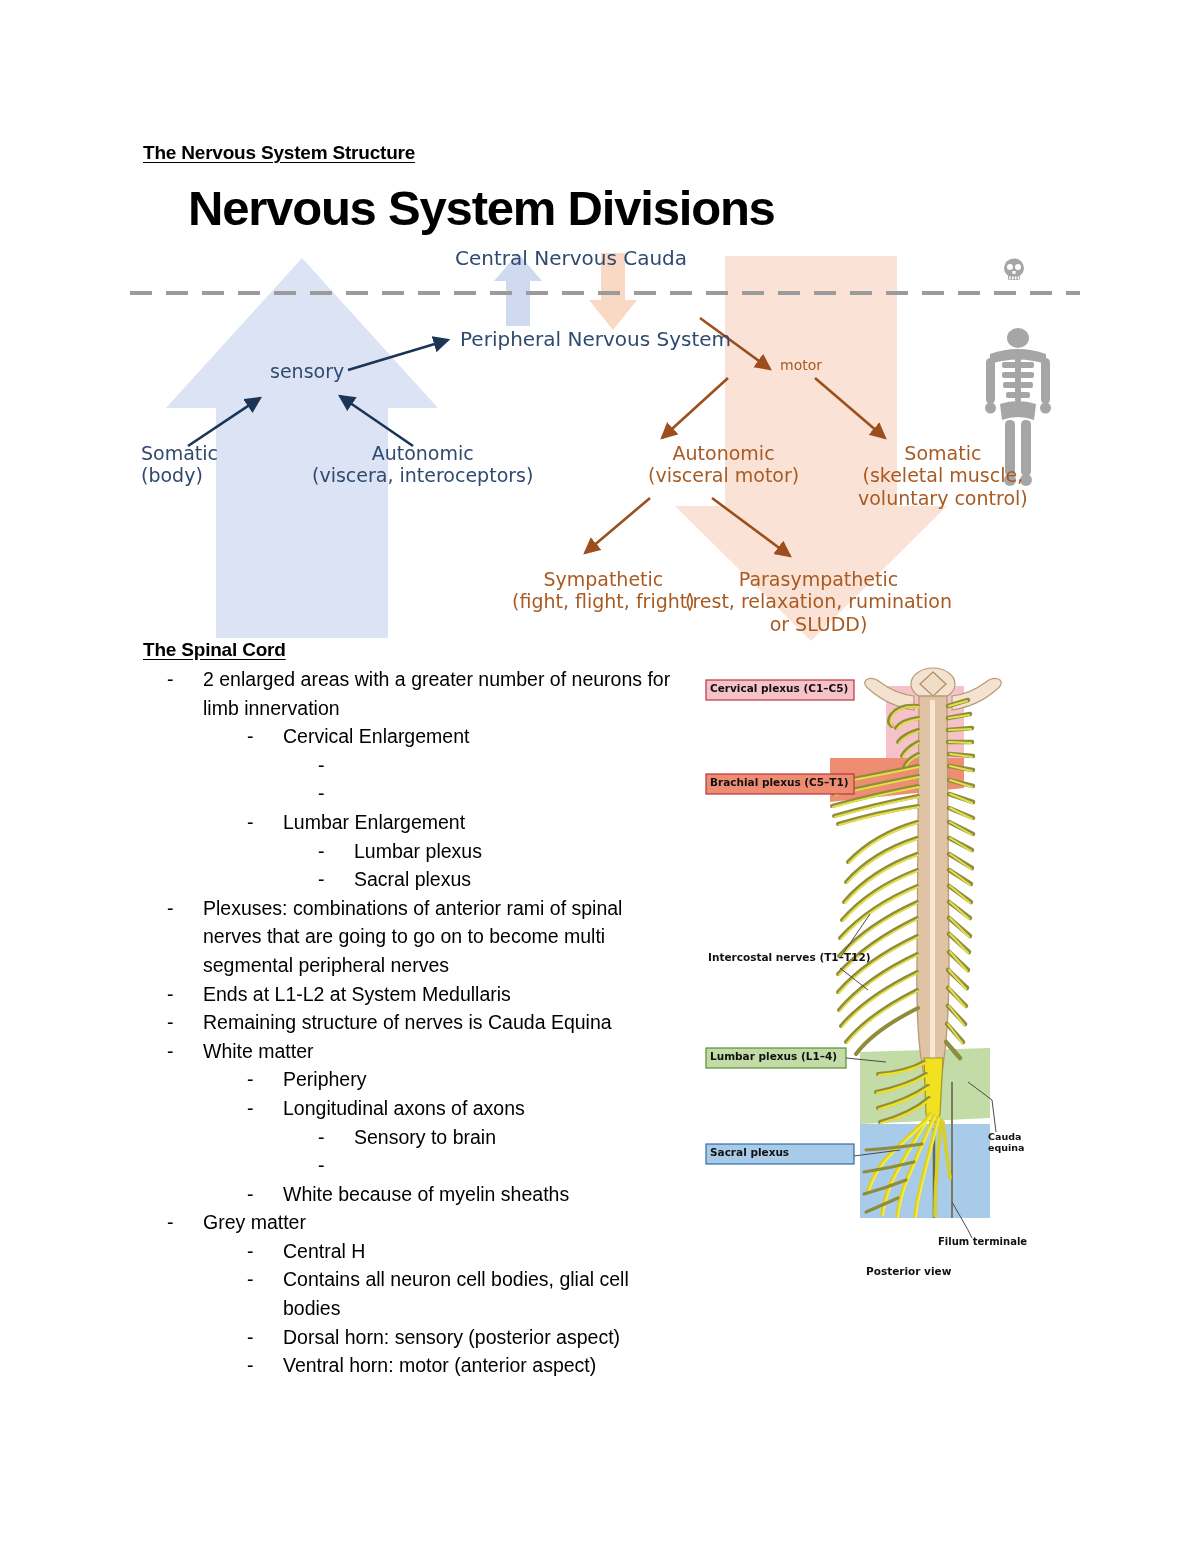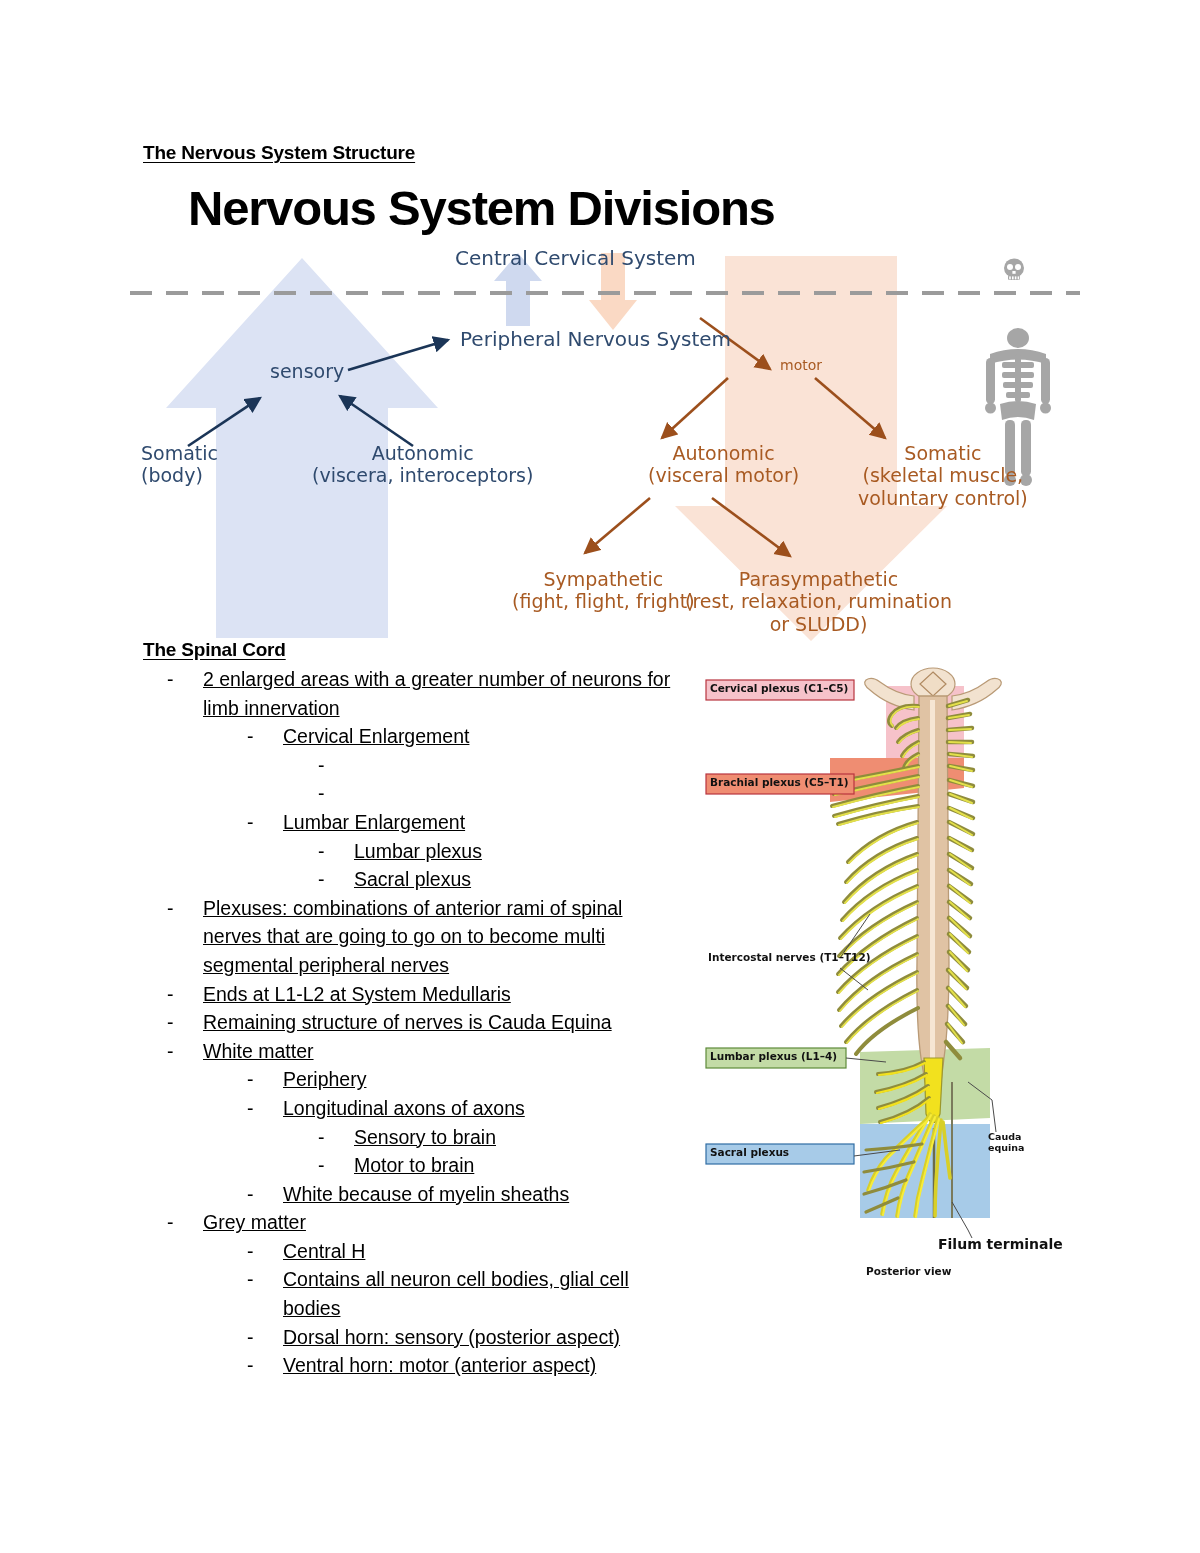--- a/index.html
+++ b/index.html
@@ -72,21 +72,21 @@
   .li {
     position: relative;
     display: flex;
     align-items: flex-start;
   }
   .li .dash {
     flex: 0 0 auto;
     width: 36px;
     text-align: left;
   }
-  .li .txt { flex: 1 1 auto; text-decoration: underline; }
+  .li .txt { flex: 1 1 auto; }
   .lvl1 { margin-left: 24px; }
   .lvl2 { margin-left: 104px; }
   .lvl3 { margin-left: 175px; }
 
   
   #figure {
     position: absolute;
     left: 700px;
     top: 662px;
     width: 372px;
@@ -172,21 +172,21 @@
 
       <path d="M24 76 Q42 70 60 76 L58 92 Q42 86 26 92 Z"></path>
 
       <rect x="29" y="92" width="10" height="56" rx="4.5"></rect>
       <rect x="45" y="92" width="10" height="56" rx="4.5"></rect>
       <circle cx="34" cy="152" r="6"></circle>
       <circle cx="50" cy="152" r="6"></circle>
     </g>
   </svg>
 
-  <div class="dlabel blue" style="left:325px; top:-1px; font-size:20px;">Central Cervical System</div>
+  <div class="dlabel blue" style="left:325px; top:-1px; font-size:20px;">Central Nervous Cauda</div>
 
   <div class="dlabel blue" style="left:330px; top:80px; font-size:20px;">Peripheral Nervous System</div>
 
   <div class="dlabel blue" style="left:140px; top:112px; font-size:19px;">sensory</div>
 
   <div class="dlabel orange" style="left:650px; top:109px; font-size:14px;">motor</div>
 
   <div class="dlabel blue" style="left:11px; top:194px; font-size:19px;">
     <div>Somatic</div>
     <div>(body)</div>
@@ -272,21 +272,20 @@
     <div class="li lvl2">
       <span class="dash">-</span>
       <span class="txt">Longitudinal axons of axons</span>
     </div>
     <div class="li lvl3">
       <span class="dash">-</span>
       <span class="txt">Sensory to brain</span>
     </div>
     <div class="li lvl3">
       <span class="dash">-</span>
-      <span class="txt">Motor to brain</span>
     </div>
     <div class="li lvl2">
       <span class="dash">-</span>
       <span class="txt">White because of myelin sheaths</span>
     </div>
     <div class="li lvl1">
       <span class="dash">-</span>
       <span class="txt">Grey matter</span>
     </div>
     <div class="li lvl2">
@@ -498,16 +497,16 @@
   <div class="dlabel" style="left:10px; top:388px; font-size:10.5px; font-weight:bold; color:#111;">Lumbar plexus (L1–4)</div>
   <div class="dlabel" style="left:10px; top:484px; font-size:10.5px; font-weight:bold; color:#111;">Sacral plexus</div>
 
   <div class="dlabel" style="left:8px; top:289px; font-size:10.5px; font-weight:bold; color:#111;">Intercostal nerves (T1–T12)</div>
 
   <div class="dlabel" style="left:288px; top:470px; font-size:9.5px; font-weight:bold; color:#111; line-height:1.15;">
     <div>Cauda</div>
     <div>equina</div>
   </div>
 
-  <div class="dlabel" style="left:238px; top:574px; font-size:14px; font-weight:bold; color:#111;">Filum terminale</div>
+  <div class="dlabel" style="left:238px; top:574px; font-size:10px; font-weight:bold; color:#111;">Filum terminale</div>
 
   <div class="dlabel" style="left:150px; top:603px; font-size:10.5px; font-weight:bold; color:#111;margin-left:16px;">Posterior view</div>
 </div>
 
 </body></html>

